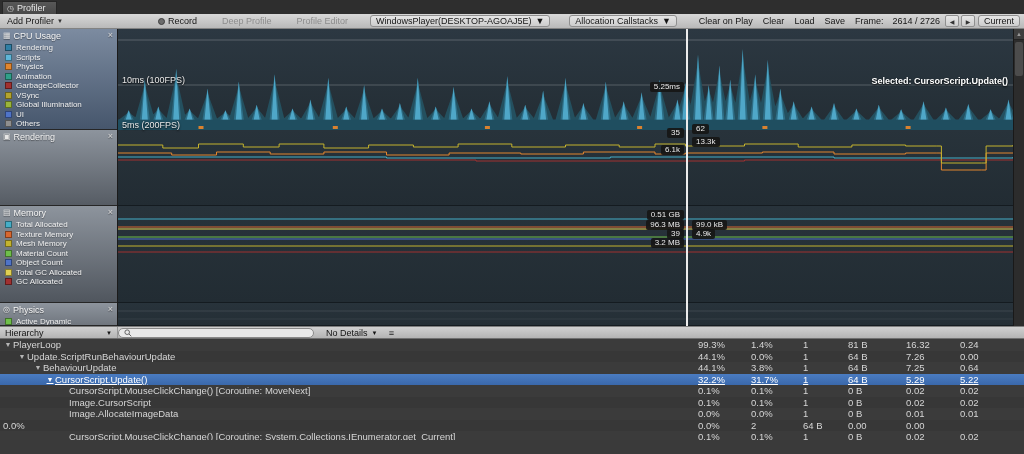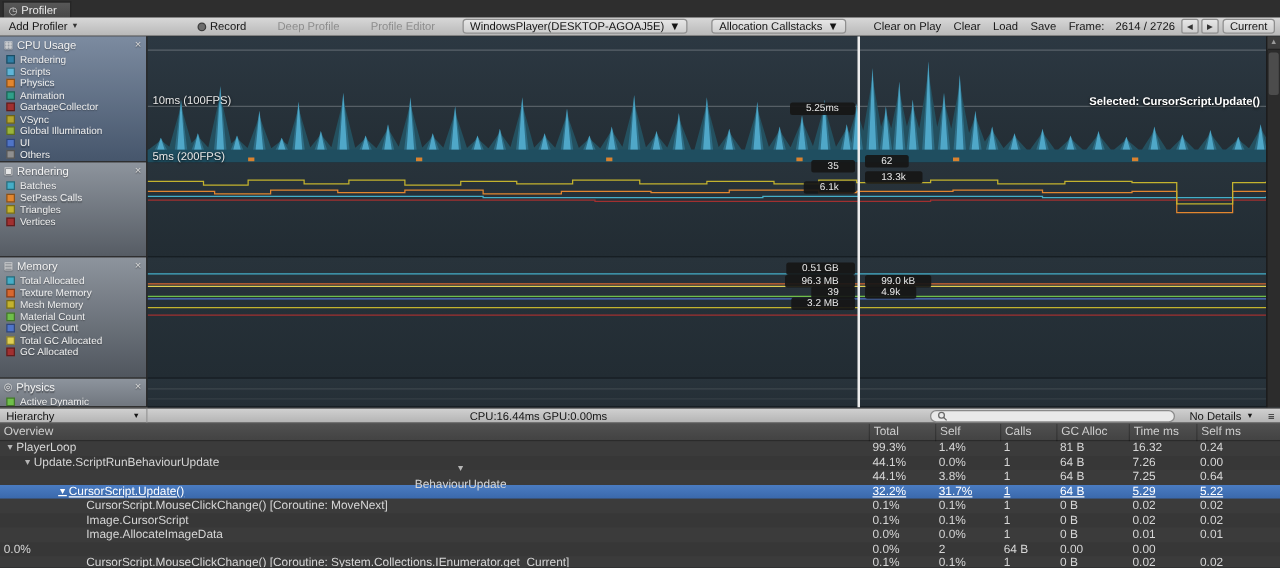--- a/index.html
+++ b/index.html
@@ -55,21 +55,21 @@
   .chart.cpu { top:0; height:101px; background:linear-gradient(#2c3842,#232d34); }
   .chart.rendering { top:101px; height:76px; background:linear-gradient(#28333b,#222c33); }
   .chart.memory { top:177px; height:97px; background:linear-gradient(#28333b,#222c33); }
   .chart.physics { top:274px; height:23px; background:linear-gradient(#28333b,#242e35); }
   .frame-line { position:absolute; left:568px; top:0; width:2px; height:297px; background:#ececec; z-index:5; }
   .chart-label { position:absolute; color:#e8e8e8; font-size:9px; z-index:3; text-shadow:0 1px 2px #000;margin-top:45px; }
   .selected-label { right:16px; top:2px; font-weight:bold; color:#fff; }
   .lbl-10ms { left:4px; top:1px; }
   .lbl-5ms { left:4px; top:46px; }
   .pill { position:absolute; z-index:6; background:rgba(22,22,22,.92); color:#eaeaea; font-size:8px;
-    line-height:10px; padding:0 13px; border-radius:2px; white-space:nowrap; }
+    line-height:10px; padding:0 4px; border-radius:2px; white-space:nowrap; }
   .scrollcol { position:absolute; right:0; top:0; width:11px; height:297px; background:#2c2c2c;
     border-left:1px solid #191919; z-index:7; }
   .scroll-up { height:11px; background:#3e3e3e; color:#9a9a9a; font-size:6px; text-align:center; line-height:11px;
     border-bottom:1px solid #222; }
   .scroll-thumb { position:absolute; left:1px; right:1px; top:13px; height:34px; background:#4c4c4c; border-radius:2px; }
 
   
   .statusbar { height:13px; flex:none; background:linear-gradient(#d0d0d0,#b4b4b4); border-top:1px solid #7d7d7d;
     border-bottom:1px solid #6f6f6f; display:flex; align-items:center; font-size:9px; color:#141414; }
   .hier-drop { width:118px; flex:none; height:100%; display:flex; align-items:center; gap:4px; padding:0 5px;
@@ -211,38 +211,20 @@
               <span class="legend-label">Others</span>
             </div>
           </div>
         </div>
         <div class="module rendering">
           <div class="module-header">
             <span class="module-icon">▣</span>
             <span class="module-title">Rendering</span>
             <span class="module-close">×</span>
           </div>
-          <div class="legend">
-            <div class="legend-item">
-              <span class="legend-swatch" style="background: rgb(69, 174, 200);"></span>
-              <span class="legend-label">Batches</span>
-            </div>
-            <div class="legend-item">
-              <span class="legend-swatch" style="background: rgb(226, 134, 47);"></span>
-              <span class="legend-label">SetPass Calls</span>
-            </div>
-            <div class="legend-item">
-              <span class="legend-swatch" style="background: rgb(196, 179, 46);"></span>
-              <span class="legend-label">Triangles</span>
-            </div>
-            <div class="legend-item">
-              <span class="legend-swatch" style="background: rgb(161, 48, 48);"></span>
-              <span class="legend-label">Vertices</span>
-            </div>
-          </div>
         </div>
         <div class="module memory">
           <div class="module-header">
             <span class="module-icon">▤</span>
             <span class="module-title">Memory</span>
             <span class="module-close">×</span>
           </div>
           <div class="legend">
             <div class="legend-item">
               <span class="legend-swatch" style="background: rgb(69, 174, 200);"></span>
@@ -356,45 +338,35 @@
         <div class="scroll-thumb"></div>
       </div>
     </div>
   </div>
 
   <div class="statusbar">
     <div class="hier-drop">
       <span>Hierarchy</span>
       <span class="arrow">▼</span>
     </div>
-    <div class="cpu-gpu">CPU:16.44ms   GPU:0.00ms</div>
     <div class="searchbox">
       <svg width="8" height="8">
         <circle cx="3.2" cy="3.2" r="2.3" fill="none" stroke="#666" stroke-width="1"></circle>
         <line x1="5" y1="5" x2="7.3" y2="7.3" stroke="#666" stroke-width="1"></line>
       </svg>
       <input type="text" value="" style="">
     </div>
     <div class="nodetails">
       <span>No Details</span>
       <span class="arrow">▼</span>
     </div>
     <div class="panel-menu">≡</div>
   </div>
 
   <div class="hierarchy">
-    <div class="h-row h-header" id="h-header">
-        <div>Overview</div>
-        <div>Total</div>
-        <div>Self</div>
-        <div>Calls</div>
-        <div>GC Alloc</div>
-        <div>Time ms</div>
-        <div>Self ms</div>
-      </div>
     <div class="h-rows" id="h-rows">
         <div class="h-row r-odd">
           <div class="name-cell" style="padding-left: 3px;">
             <span class="expander">▼</span>
             <span>PlayerLoop</span>
           </div>
           <div>99.3%</div>
           <div>1.4%</div>
           <div>1</div>
           <div>81 B</div>
@@ -407,21 +379,21 @@
             <span>Update.ScriptRunBehaviourUpdate</span>
           </div>
           <div>44.1%</div>
           <div>0.0%</div>
           <div>1</div>
           <div>64 B</div>
           <div>7.26</div>
           <div>0.00</div>
         </div>
         <div class="h-row r-odd">
-          <div class="name-cell" style="padding-left: 45px; flex-direction: column;">
+          <div class="name-cell" style="padding-left: 33px;">
             <span class="expander">▼</span>
             <span>BehaviourUpdate</span>
           </div>
           <div>44.1%</div>
           <div>3.8%</div>
           <div>1</div>
           <div>64 B</div>
           <div>7.25</div>
           <div>0.64</div>
         </div>

